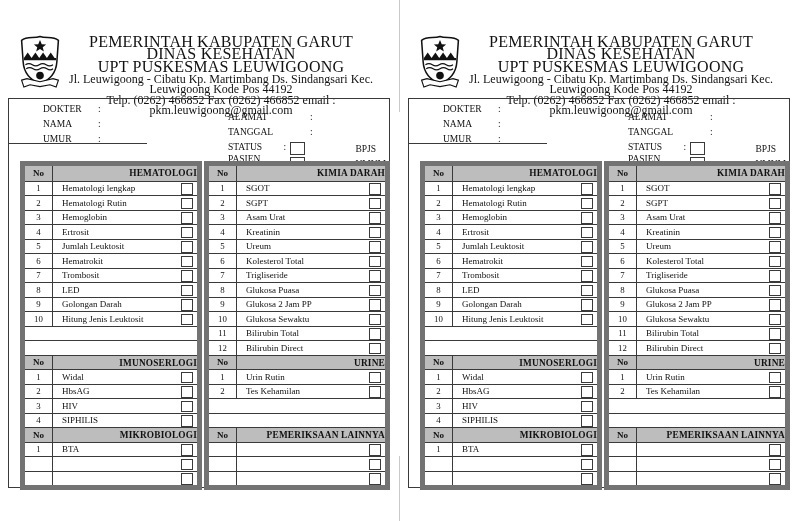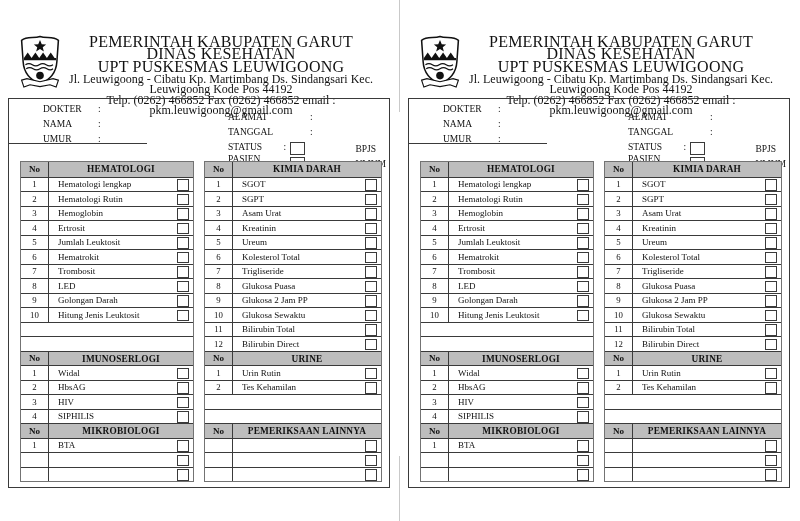--- a/index.html
+++ b/index.html
@@ -28,32 +28,32 @@
   .pi-left .pi-label{width:55px;}
   .pi-right .pi-label{width:82px;}
   .pi-colon{display:inline-block;width:10px;}
   .pi-value{flex:1;}
   .status-opts{display:flex;flex-direction:column;}
   .opt{display:flex;align-items:center;height:15px;gap:45px;}
   .opt .cbx{width:13px;height:11px;border:1px solid #3a3a3a;background:#fff;margin-right:5px;}
   .opt .opt-label{font-size:9.5px;}
 
   
-  .table{position:absolute;top:62px;border:1px solid #737373;}
+  .table{position:absolute;top:62px;border:5px solid #737373;}
   .left-table{left:11px;width:172px;}
   .right-table{left:195px;width:176px;}
   .trow{display:flex;height:14.5px;box-sizing:border-box;border-top:1px solid #3a3a3a;}
   .trow:first-child{border-top:none;}
   .cell{box-sizing:border-box;overflow:hidden;}
   .cell.no{width:28px;border-right:1px solid #3a3a3a;text-align:center;font-size:8.8px;padding-top:1.5px;}
   .cell.label{flex:1;position:relative;font-size:9px;padding:1.5px 18px 0 9px;white-space:nowrap;}
   .cell.full{flex:1;}
   .trow.thead{background:#bdbdbd;}
   .trow.thead .cell.no{font-weight:bold;font-size:9px;}
-  .trow.thead .cell.title{flex:1;text-align:center;font-weight:bold;font-size:9.3px;padding-top:2px;letter-spacing:.2px;}
+  .trow.thead .cell.title{flex:1;text-align:right;font-weight:bold;font-size:9.3px;padding-top:2px;letter-spacing:.2px;}
   .cb{position:absolute;right:4px;top:1.5px;width:10px;height:9.5px;border:1px solid #3a3a3a;background:#fff;}
 </style>
 </head>
 <body>
 
 <div class="page">
   <div class="cut top"></div>
   <div class="cut bottom"></div>
   <div class="copy c1">
   <div class="form">

